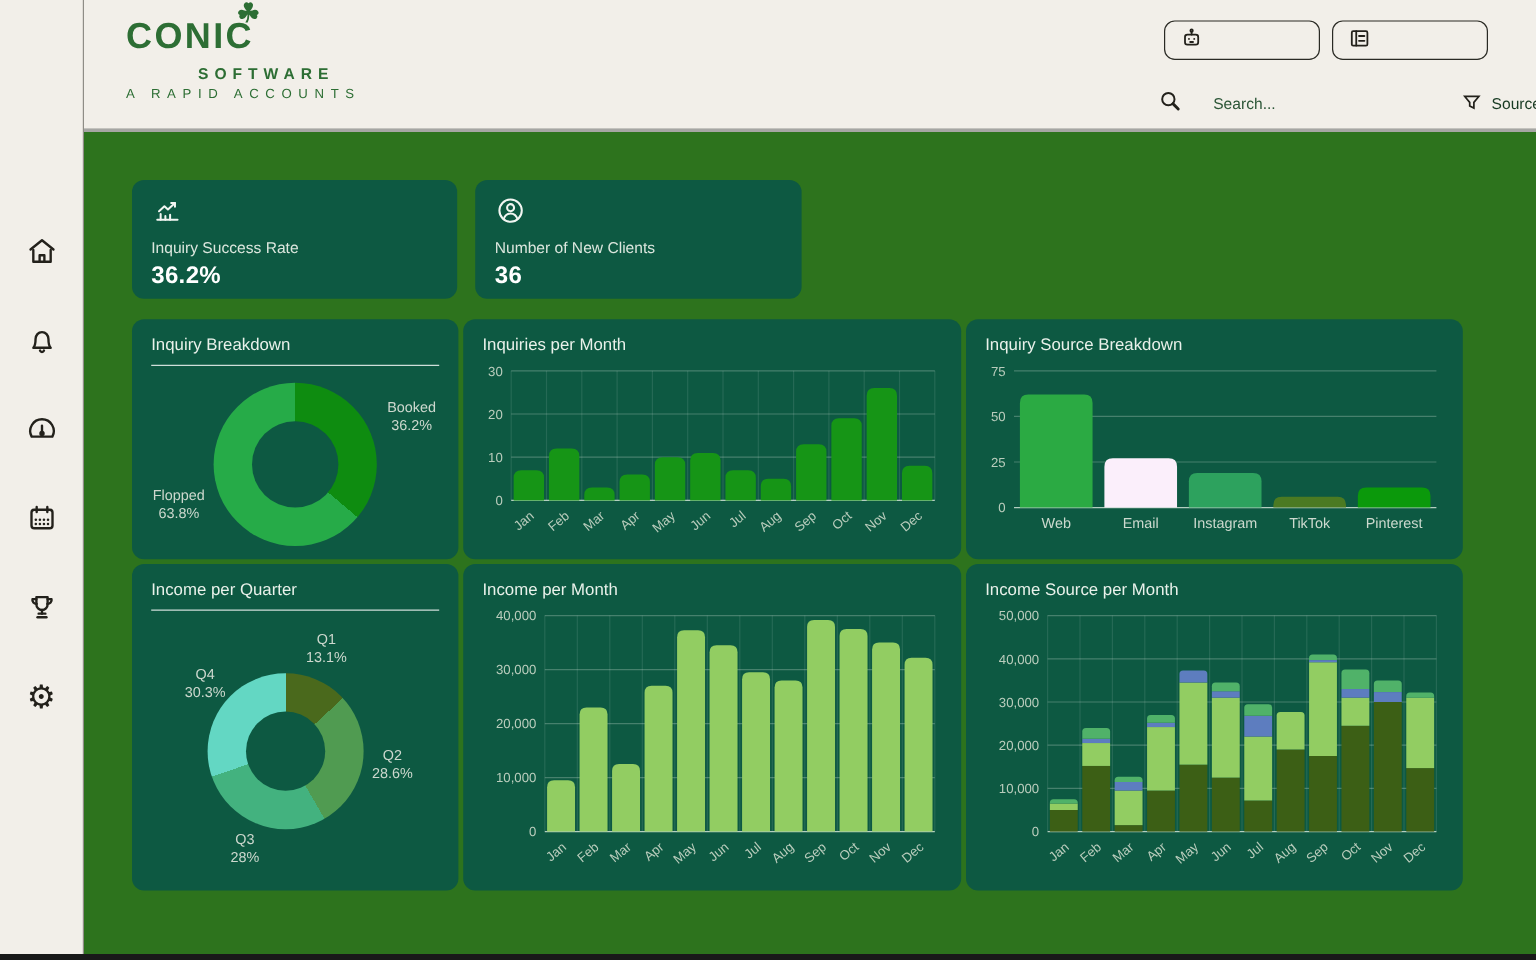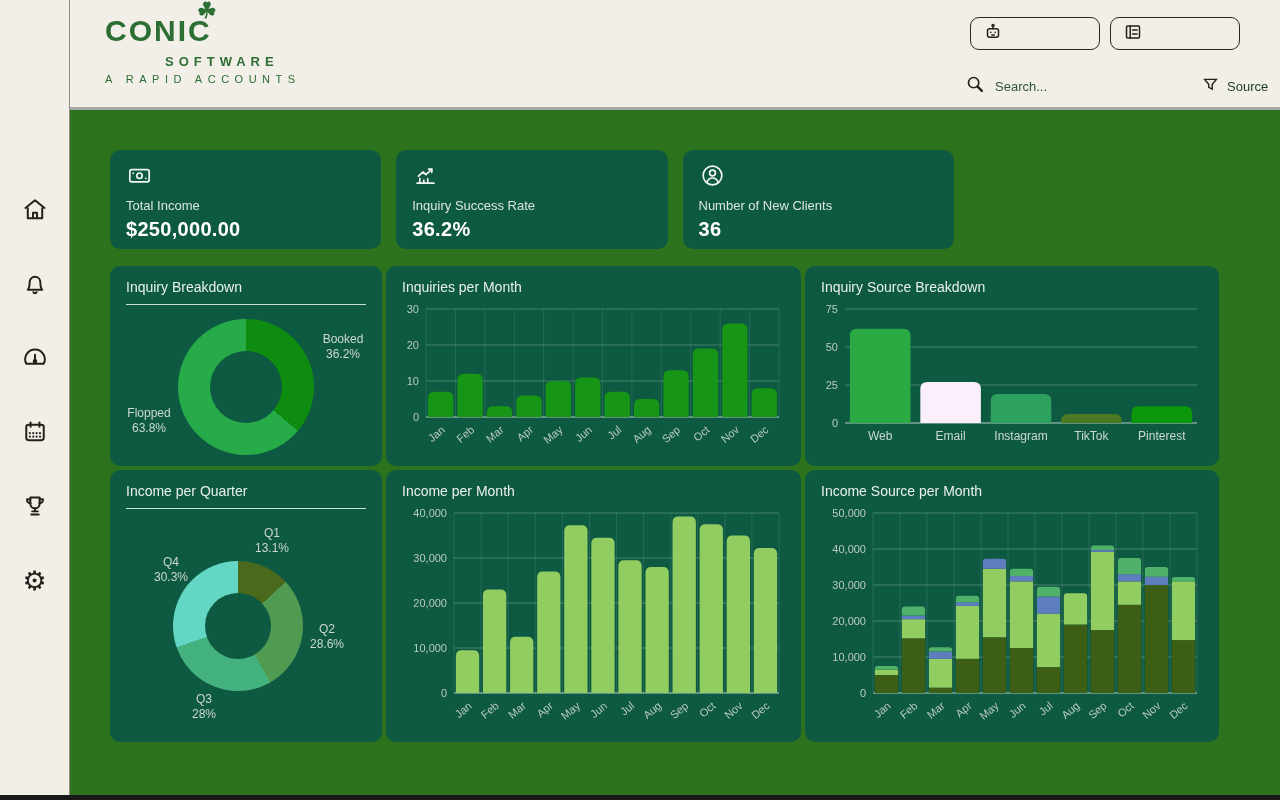--- a/index.html
+++ b/index.html
@@ -50,21 +50,21 @@
   .actions{display:flex;gap:10px;}
   .action-btn{
     width:130px;height:33px;border:1.4px solid #2a2a24;border-radius:9px;
     background:transparent;display:flex;align-items:center;padding-left:10px;cursor:pointer;
   }
   .action-btn svg{stroke:var(--ink);fill:none;stroke-width:1.5;stroke-linecap:round;stroke-linejoin:round;}
   .search-row{display:flex;align-items:center;margin-top:23px;width:276px;}
   .search-row svg{stroke:var(--ink);fill:none;stroke-width:1.8;stroke-linecap:round;}
   .search-input{
     border:none;background:transparent;outline:none;flex:1;
-    font-size:13px;color:#a21caf;margin-left:7px;font-family:"Liberation Sans",sans-serif;
+    font-size:13px;color:#a21caf;margin-left:23px;font-family:"Liberation Sans",sans-serif;
   }
   .search-input::placeholder{color:#2c5637;}
   .vdivider{width:1.5px;height:22px;background:#2a2a24;margin:0 14px 0 8px;}
   .filter-btn{display:flex;align-items:center;gap:7px;background:none;border:none;cursor:pointer;
     font-size:13px;color:#173a22;font-family:"Liberation Sans",sans-serif;}
 
   .hdr-divider{height:3px;background:#a6a6a3;flex-shrink:0;}
 
   
   main{flex:1;background:var(--bg);padding:40px 40px 0 40px;}
@@ -225,31 +225,20 @@
           </button>
         </div>
       </div>
     </header>
 
     <div class="hdr-divider"></div>
 
     <main>
 
       <div class="kpi-row">
-        <div class="kpi">
-          <span>
-            <svg width="27" height="27" viewBox="0 0 24 24">
-              <rect x="3.4" y="6.8" width="17.2" height="10.8" rx="1.8"></rect>
-              <circle cx="12" cy="12.2" r="2.4"></circle>
-              <path d="M6.4 9.8 V9.9 M17.6 14.5 V14.6"></path>
-            </svg>
-          </span>
-          <div class="kpi-label">Total Income</div>
-          <div class="kpi-value">$250,000.00</div>
-        </div>
         <div class="kpi">
           <span>
             <svg width="27" height="27" viewBox="0 0 24 24">
               <path d="M4.5 18.8 H19.5"></path>
               <path d="M7 18.8 V14.5 M10.5 18.8 V16 M14 18.8 V15"></path>
               <path d="M5.8 12.5 L9.8 8.8 L12.4 11.2 L17.6 6.4"></path>
               <path d="M14.8 6.4 H17.6 V9.2"></path>
             </svg>
           </span>
           <div class="kpi-label">Inquiry Success Rate</div>

